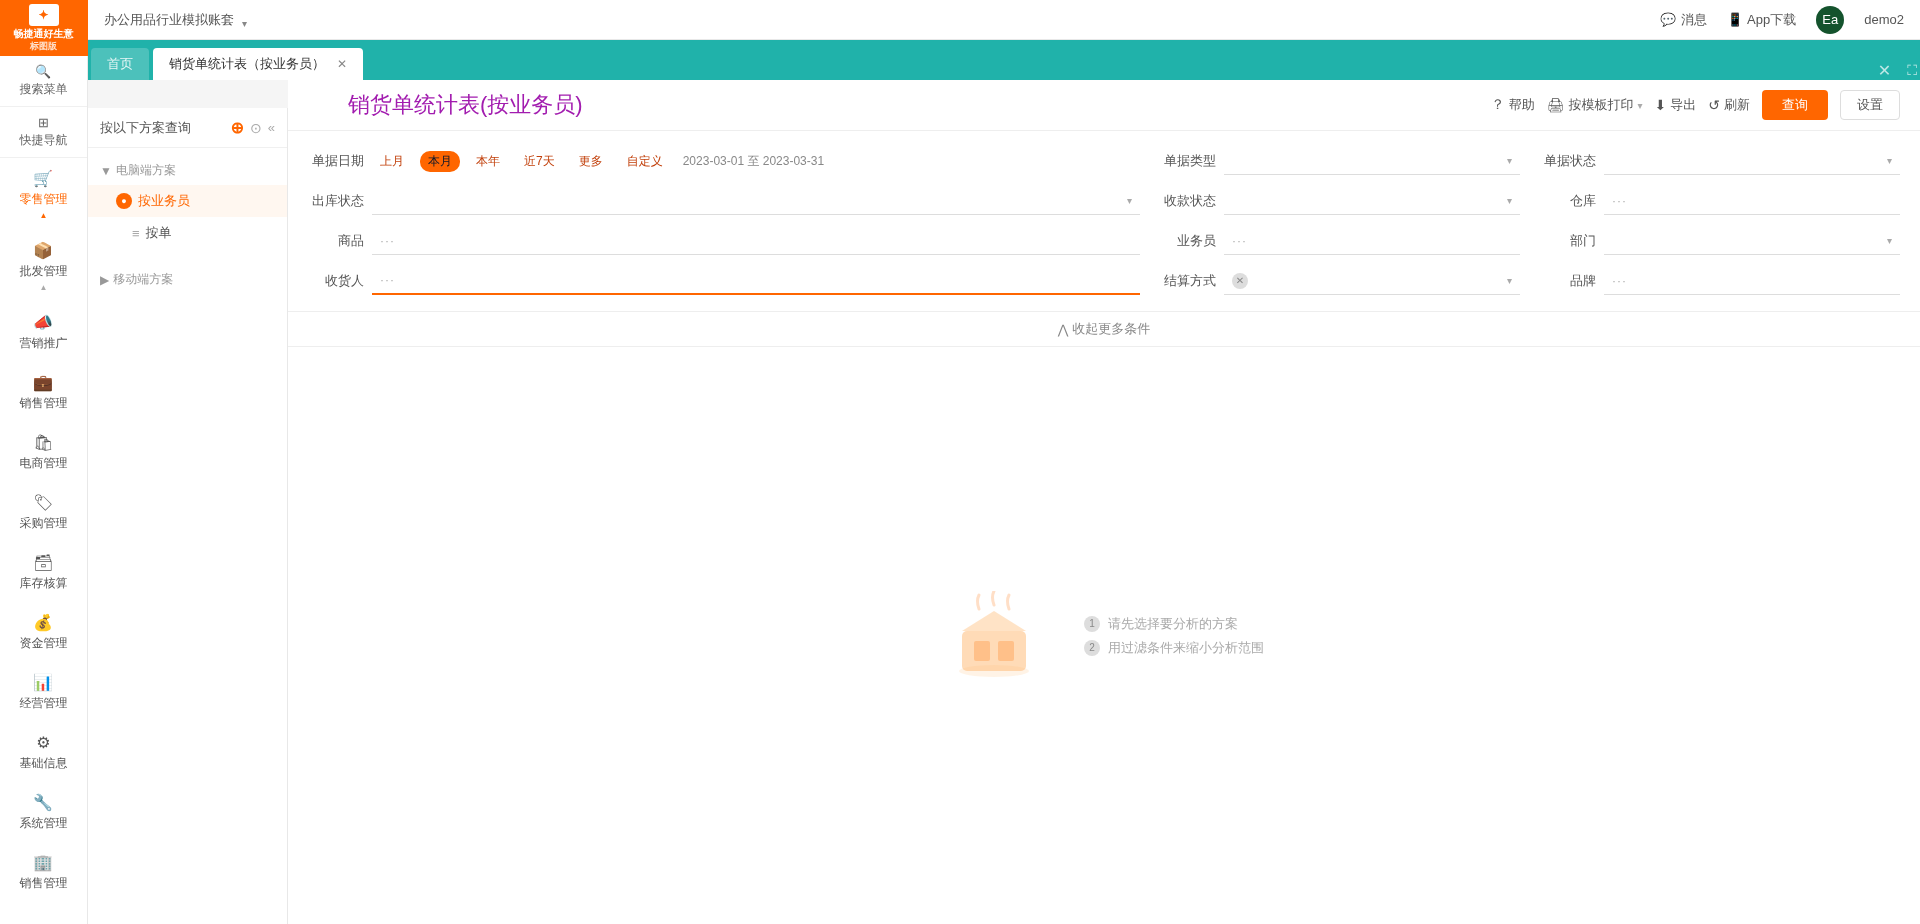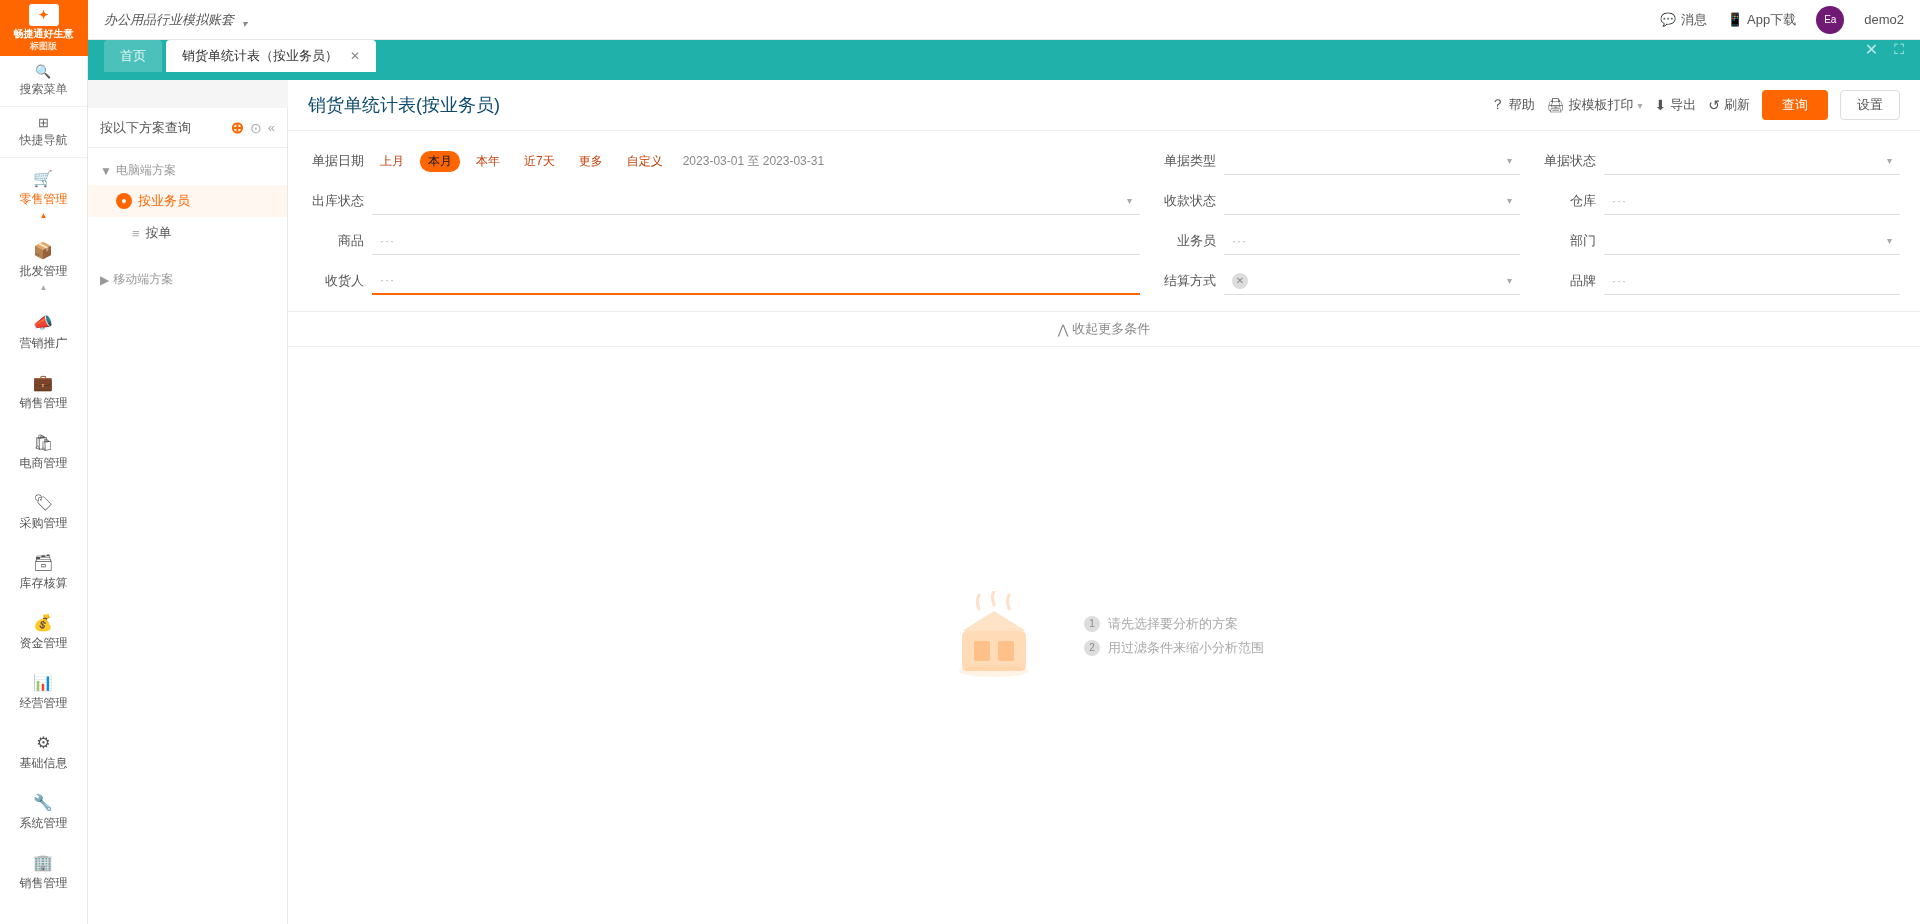--- a/index.html
+++ b/index.html
@@ -100,48 +100,47 @@
       align-items: center;
       padding: 0 16px;
       justify-content: space-between;
     }
     .topbar-left {
       display: flex;
       align-items: flex-end;
       gap: 8px;
       color: #555;
       font-size: 13px;
-      font-style: italic;
     }
     .topbar-dropdown {
       cursor: pointer;
       color: #888;
       font-size: 10px;
     }
     .topbar-right {
       display: flex;
       align-items: center;
       gap: 20px;
       font-size: 13px;
       color: #555;
     }
     .topbar-right .msg, .topbar-right .app { display: flex; align-items: center; gap: 4px; cursor: pointer; }
     .topbar-right .avatar {
-      width: 28px; height: 28px; border-radius: 50%; background: #701a75;
-      display: flex; align-items: center; justify-content: center; color: #fff; font-size: 10px;
+      width: 28px; height: 28px; border-radius: 50%; background: #14532d;
+      display: flex; align-items: center; justify-content: center; color: #fff; font-size: 13px;
     }
     .user-name { cursor: pointer; }
 
     
     .tabbar {
       height: 40px;
       background: #20b2aa;
       display: flex;
-      align-items: flex-start;
-      padding: 0 16px;
+      align-items: flex-end;
+      padding: 0 3px;
       gap: 4px;
     }
     .tab {
       height: 32px;
       padding: 0 16px;
       border-radius: 4px 4px 0 0;
       display: flex;
       align-items: center;
       gap: 8px;
       cursor: pointer;
@@ -247,23 +246,24 @@
     
     .page-header {
       background: #fff;
       padding: 10px 20px;
       display: flex;
       align-items: center;
       justify-content: space-between;
       border-bottom: 1px solid #eee;
     }
     .page-title {
-      font-size: 18px;
+      font-size: 22px;
       font-weight: 500;
-      color: #0c4a6e;
+      color: #a21caf;
+      margin-left: 40px;
     }
     .page-actions {
       display: flex;
       align-items: center;
       gap: 12px;
     }
     .page-action-btn {
       display: flex;
       align-items: center;
       gap: 4px;

